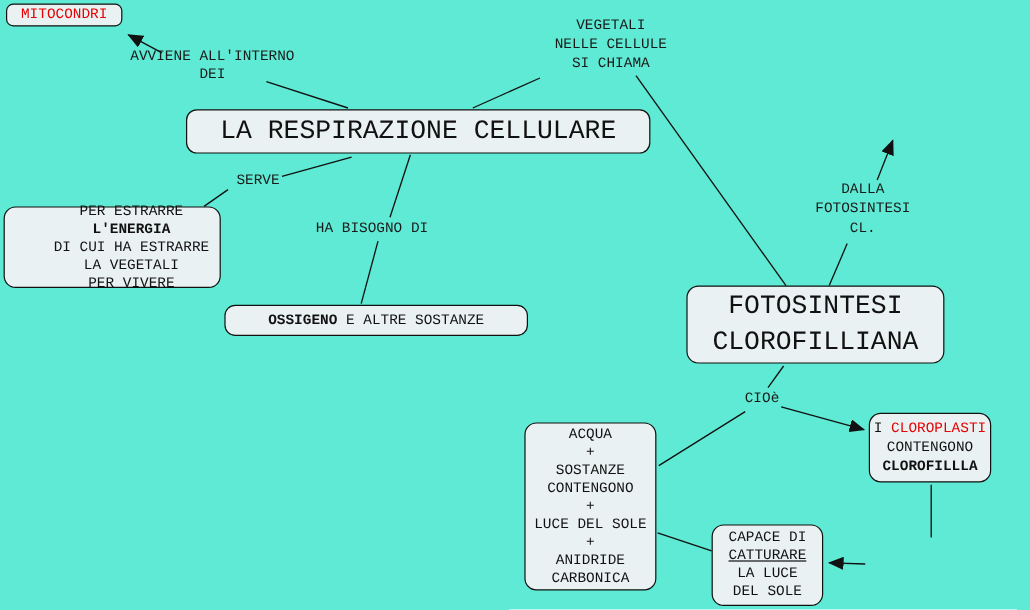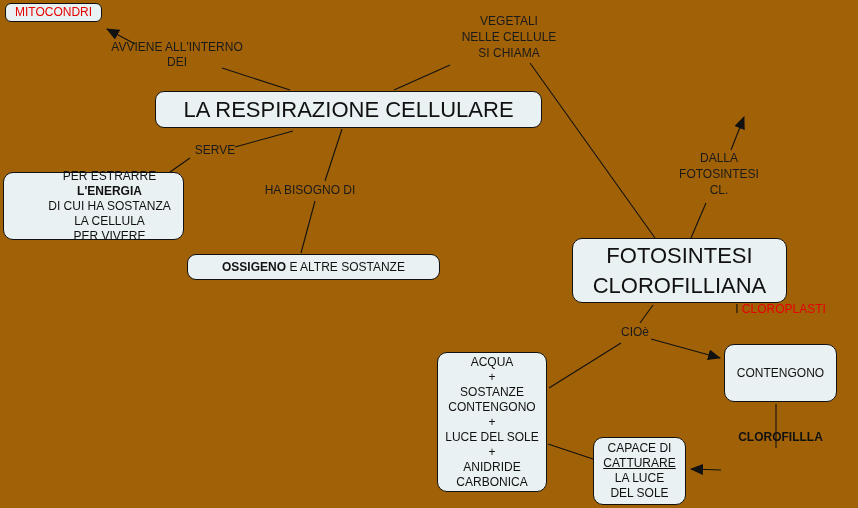--- a/index.html
+++ b/index.html
@@ -1,18 +1,18 @@
 <!DOCTYPE html>
 <html style="--node-fill: #eaf1f2; --line: #111111; --red: #e60000;"><head>
 <meta charset="utf-8">
 <style>
   html,body { margin:0; padding:0; background:#ffffff; }
   #canvas {
-    position:relative; width:858px; height:508px; background:#a16207;
-    font-family:Liberation Sans, sans-serif; color:#111; overflow:hidden;
+    position:relative; width:858px; height:508px; background:#5eead4;
+    font-family:Liberation Mono, monospace; color:#111; overflow:hidden;
   }
   #wires { position:absolute; left:0; top:0; width:858px; height:508px; z-index:1; }
   #wires line { stroke:var(--line,#111); stroke-width:1.1; }
   .node {
     position:absolute; z-index:2; box-sizing:border-box;
     background:var(--node-fill,#eaf1f2); border:1.2px solid var(--line,#111);
     border-radius:10px; display:flex; flex-direction:column;
     align-items:center; justify-content:center; text-align:center;
     font-size:12px; line-height:15px;
   }
@@ -61,36 +61,36 @@
   <div class="node red" id="n-mitocondri" style="left:5px;top:3px;width:97px;height:19px;">
     <span>MITOCONDRI</span>
   </div>
 
   <div class="node" id="n-respirazione" style="left:155px;top:91px;width:387px;height:37px;">
     <span>LA RESPIRAZIONE CELLULARE</span>
   </div>
 
   <div class="node" style="left:3px;top:172px;width:181px;height:68px;padding-left:32px;">
     <div><span>PER ESTRARRE</span> <b>L'ENERGIA</b></div>
-    <div>DI CUI HA SOSTANZA</div>
-    <div>LA CELLULA</div>
+    <div>DI CUI HA ESTRARRE</div>
+    <div>LA VEGETALI</div>
     <div>PER VIVERE</div>
   </div>
 
   <div class="node" style="left:187px;top:254px;width:253px;height:26px;border-radius:9px;">
     <div><b>OSSIGENO</b> <span>E ALTRE SOSTANZE</span></div>
   </div>
 
 
   <div class="node" id="n-fotosintesi" style="left:572px;top:238px;width:215px;height:65px;">
     <div>FOTOSINTESI</div>
     <div>CLOROFILLIANA</div>
   </div>
 
-  <div class="node" id="n-cloroplasti" style="left:724px;top:344px;width:113px;height:58px;gap:48px;">
+  <div class="node" id="n-cloroplasti" style="left:724px;top:344px;width:102px;height:58px;">
     <div><span>I</span> <span class="red">CLOROPLASTI</span></div>
     <div>CONTENGONO</div>
     <b>CLOROFILLLA</b>
   </div>
 
   <div class="node" style="left:437px;top:352px;width:110px;height:140px;">
     <div>ACQUA</div>
     <div>+</div>
     <div>SOSTANZE</div>
     <div>CONTENGONO</div>

